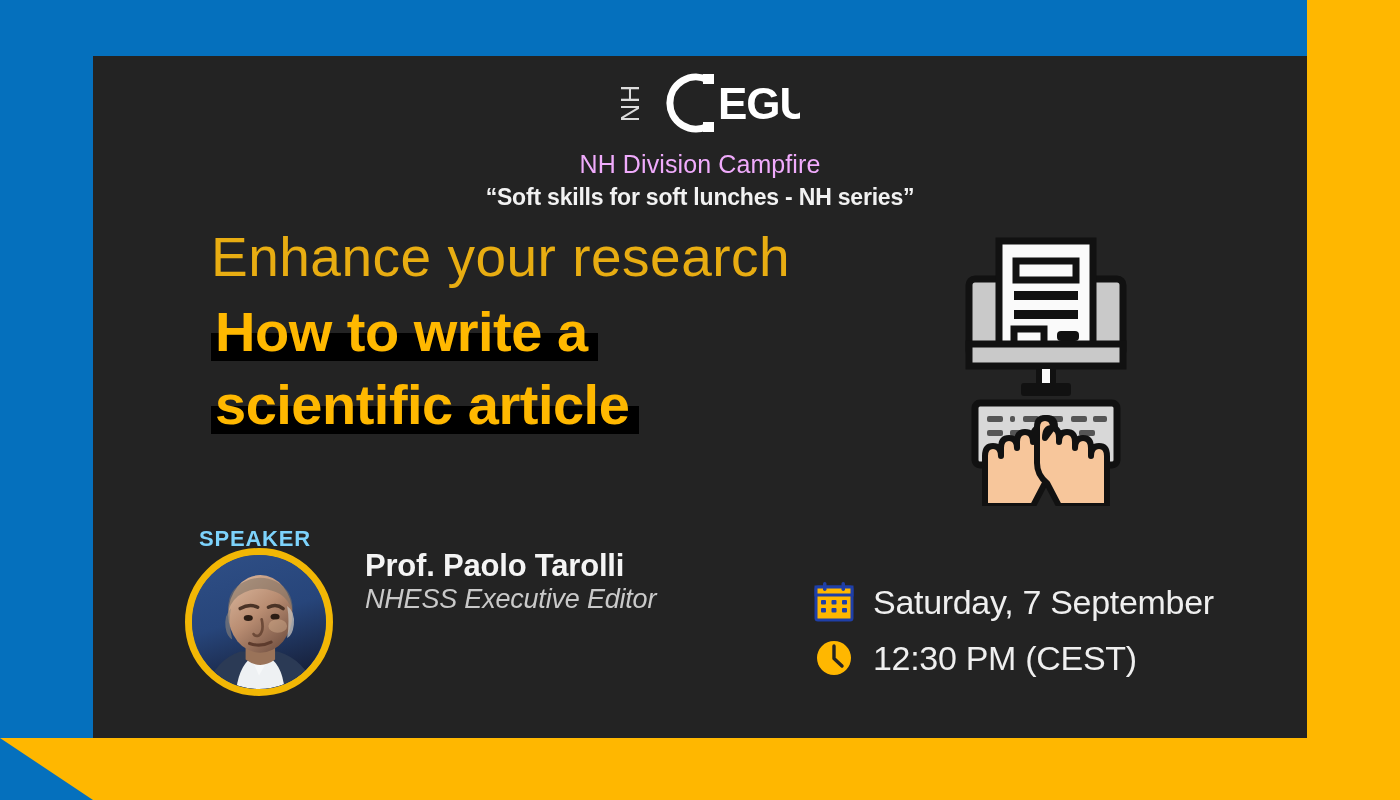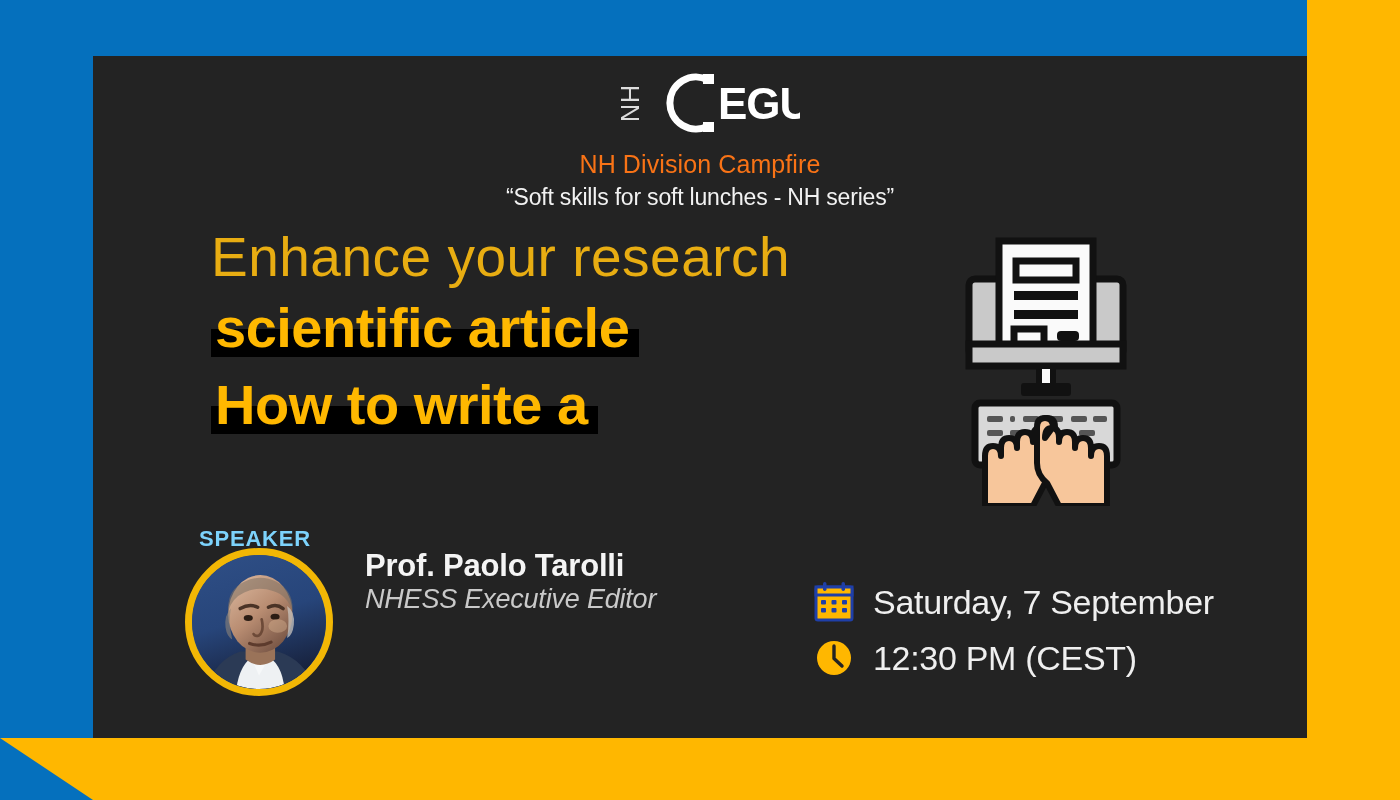--- a/index.html
+++ b/index.html
@@ -61,29 +61,29 @@
   }
   .egu-logo {
     display: inline-block;
     height: 74px;
     position: relative;
   }
   .egu-logo svg { display: block; }
   .campfire-line {
     margin-top: 6px;
     font-size: 25px;
-    color: #f97316;
+    color: #f0abfc;
     letter-spacing: 0.1px;
     font-weight: 400;
   }
   .series-line {
     margin-top: 5px;
     font-size: 23px;
     color: #F2F2F2;
-    font-weight: normal;
+    font-weight: bold;
     letter-spacing: -0.2px;
   }
   
   .headline {
     position: absolute;
     left: 118px;
     top: 174px;
     width: 780px;
   }
   .eyebrow {
@@ -232,29 +232,29 @@
           <text x="118" y="37" fill="#FFFFFF" text-anchor="start" dominant-baseline="central" font-family="Liberation Sans, sans-serif" font-size="44" font-weight="bold" letter-spacing="-1">EGU</text>
         </svg>
       </div>
       <div class="campfire-line">NH Division Campfire</div>
       <div class="series-line">“Soft skills for soft lunches - NH series”</div>
     </div>
 
     <div class="headline">
       <div class="eyebrow">Enhance your research</div>
       <div style="display:block;">
+        <div class="big-line l1">
+          <span class="bar"></span>
+          <span class="txt">How to write a</span>
+        </div>
+      </div>
+      <div style="display:block;">
         <div class="big-line l2">
           <span class="bar"></span>
           <span class="txt">scientific article</span>
-        </div>
-      </div>
-      <div style="display:block;">
-        <div class="big-line l1">
-          <span class="bar"></span>
-          <span class="txt">How to write a</span>
         </div>
       </div>
     </div>
 
     <div class="illus">
       <svg viewBox="0 0 170 275" aria-hidden="true">
 
         <g>
 
           <rect x="8" y="48" width="154" height="78" rx="6" fill="#C9C9C9" stroke="#111111" stroke-width="7"></rect>

